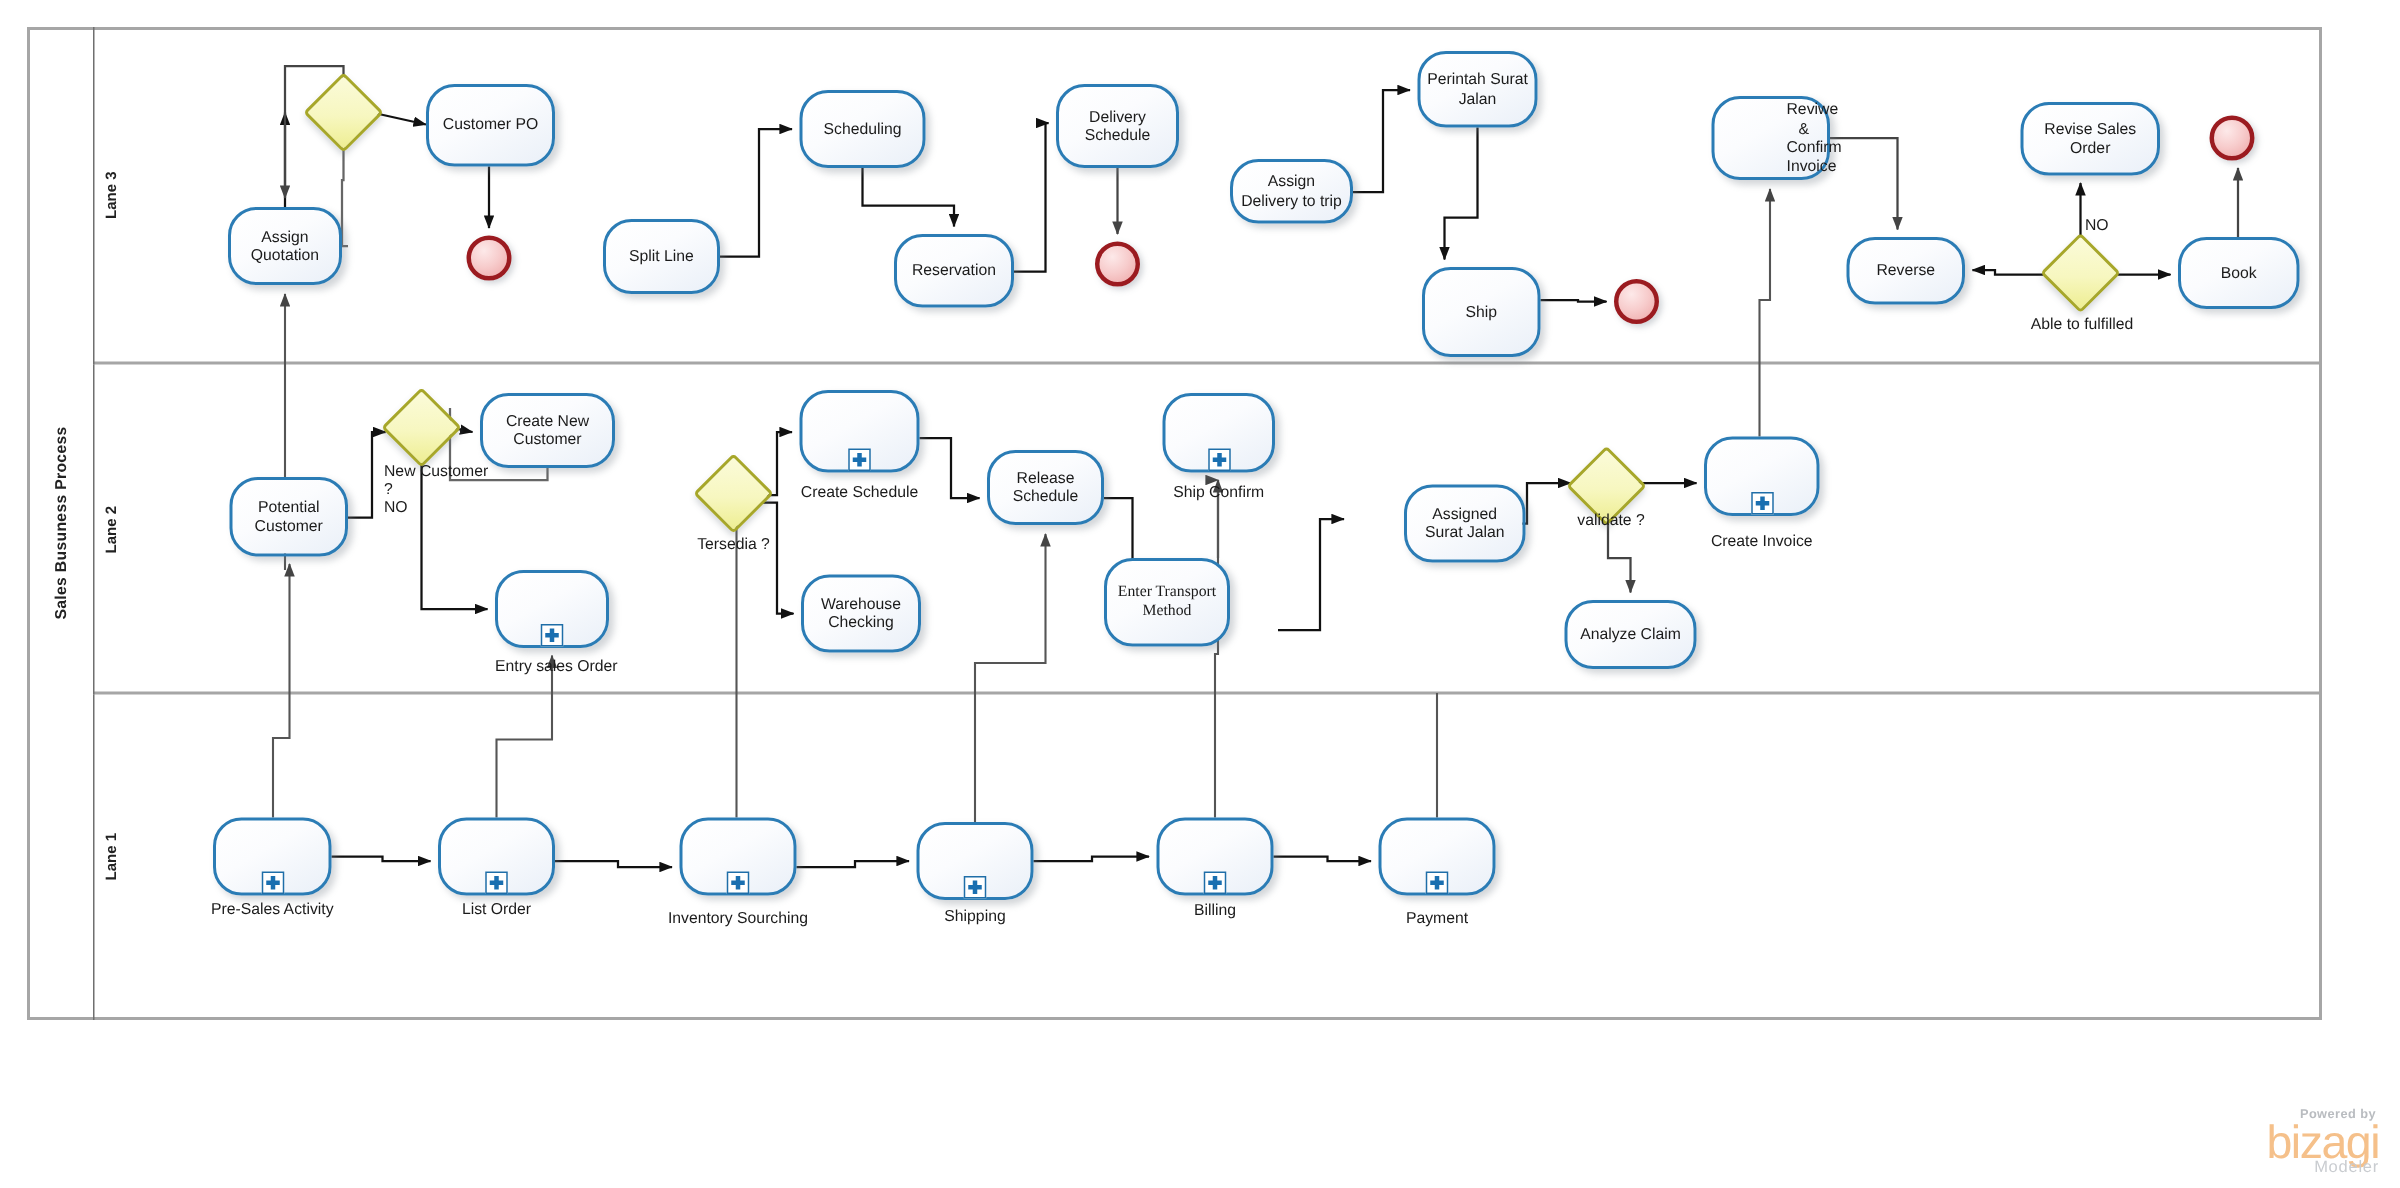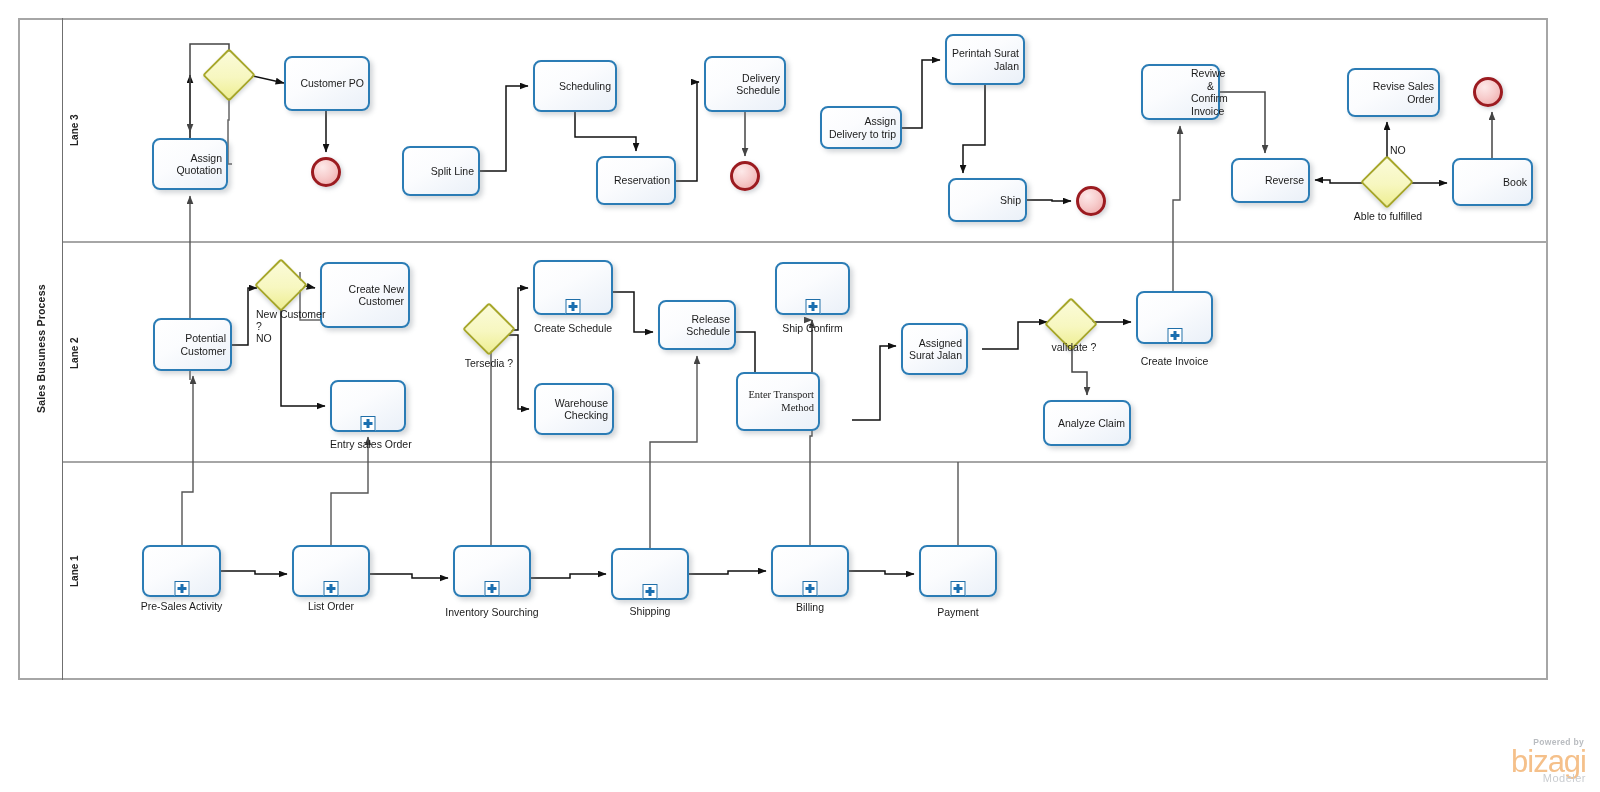--- a/index.html
+++ b/index.html
@@ -53,27 +53,27 @@
     font-weight: bold;
     color: #222;
     border-right: 1px solid #6f6f6f;
     box-sizing: border-box;
   }
   
   .task {
     position: absolute;
     box-sizing: border-box;
     border: 2px solid #2b7cb5;
-    border-radius: 8px;
+    border-radius: 19px;
     background: linear-gradient(150deg, #ffffff 0%, #fbfcfe 42%, #eaf0f8 100%);
     box-shadow: 3px 3px 5px rgba(120,130,140,.33);
     display: flex;
     align-items: center;
     justify-content: center;
-    text-align: right;
+    text-align: center;
     font-size: 10.5px;
     line-height: 12.5px;
     color: #1b1b1b;
     padding: 2px 4px;
   }
   .task .tlabel { display: block; width: 100%; }
   
   .subproc-marker {
     position: absolute;
     left: 50%;
@@ -312,40 +312,40 @@
   </div>
   <div class="task" style="left:704px; top:56px; width:82px; height:56px;">
     <span class="tlabel">Delivery Schedule</span>
   </div>
   <div class="task" style="left:820px; top:106px; width:82px; height:43px;">
     <span class="tlabel">Assign Delivery to trip</span>
   </div>
   <div class="task" style="left:945px; top:34px; width:80px; height:51px;">
     <span class="tlabel">Perintah Surat Jalan</span>
   </div>
-  <div class="task" style="left:948px; top:178px; width:79px; height:44px;">
+  <div class="task" style="left:948px; top:178px; width:79px; height:60px;">
     <span class="tlabel">Ship</span>
   </div>
   <div class="task" style="left:1141px; top:64px; width:79px; height:56px;padding-left:48px;">
     <span class="tlabel">Reviwe &amp; Confirm Invoice</span>
   </div>
   <div class="task" style="left:1231px; top:158px; width:79px; height:45px;">
     <span class="tlabel">Reverse</span>
   </div>
   <div class="task" style="left:1347px; top:68px; width:93px; height:49px;">
     <span class="tlabel">Revise Sales Order</span>
   </div>
   <div class="task" style="left:1452px; top:158px; width:81px; height:48px;">
     <span class="tlabel">Book</span>
   </div>
 
   <div class="task" style="left:153px; top:318px; width:79px; height:53px;">
     <span class="tlabel">Potential Customer</span>
   </div>
-  <div class="task" style="left:320px; top:262px; width:90px; height:66px;">
+  <div class="task" style="left:320px; top:262px; width:90px; height:50px;">
     <span class="tlabel">Create New Customer</span>
   </div>
   <div class="task" style="left:330px; top:380px; width:76px; height:52px;">
     <span class="subproc-marker"></span>
   </div>
   <div class="ext-label" style="left:330px; top:438px; width:76px;">Entry sales Order</div>
 
   <div class="task" style="left:533px; top:260px; width:80px; height:55px;">
     <span class="subproc-marker"></span>
   </div>
@@ -359,21 +359,21 @@
   </div>
 
   <div class="task" style="left:775px; top:262px; width:75px; height:53px;">
     <span class="subproc-marker"></span>
   </div>
   <div class="ext-label" style="left:765px; top:322px; width:95px;">Ship Confirm</div>
 
   <div class="task" style="left:736px; top:372px; width:84px; height:59px;font-family:Liberation Serif, serif;">
     <span class="tlabel">Enter Transport Method</span>
   </div>
-  <div class="task" style="left:901px; top:323px; width:67px; height:52px;">
+  <div class="task" style="left:936px; top:323px; width:81px; height:52px;">
     <span class="tlabel">Assigned Surat Jalan</span>
   </div>
   <div class="task" style="left:1043px; top:400px; width:88px; height:46px;">
     <span class="tlabel">Analyze Claim</span>
   </div>
 
   <div class="task" style="left:1136px; top:291px; width:77px; height:53px;">
     <span class="subproc-marker"></span>
   </div>
   <div class="ext-label" style="left:1125px; top:355px; width:99px;">Create Invoice</div>

